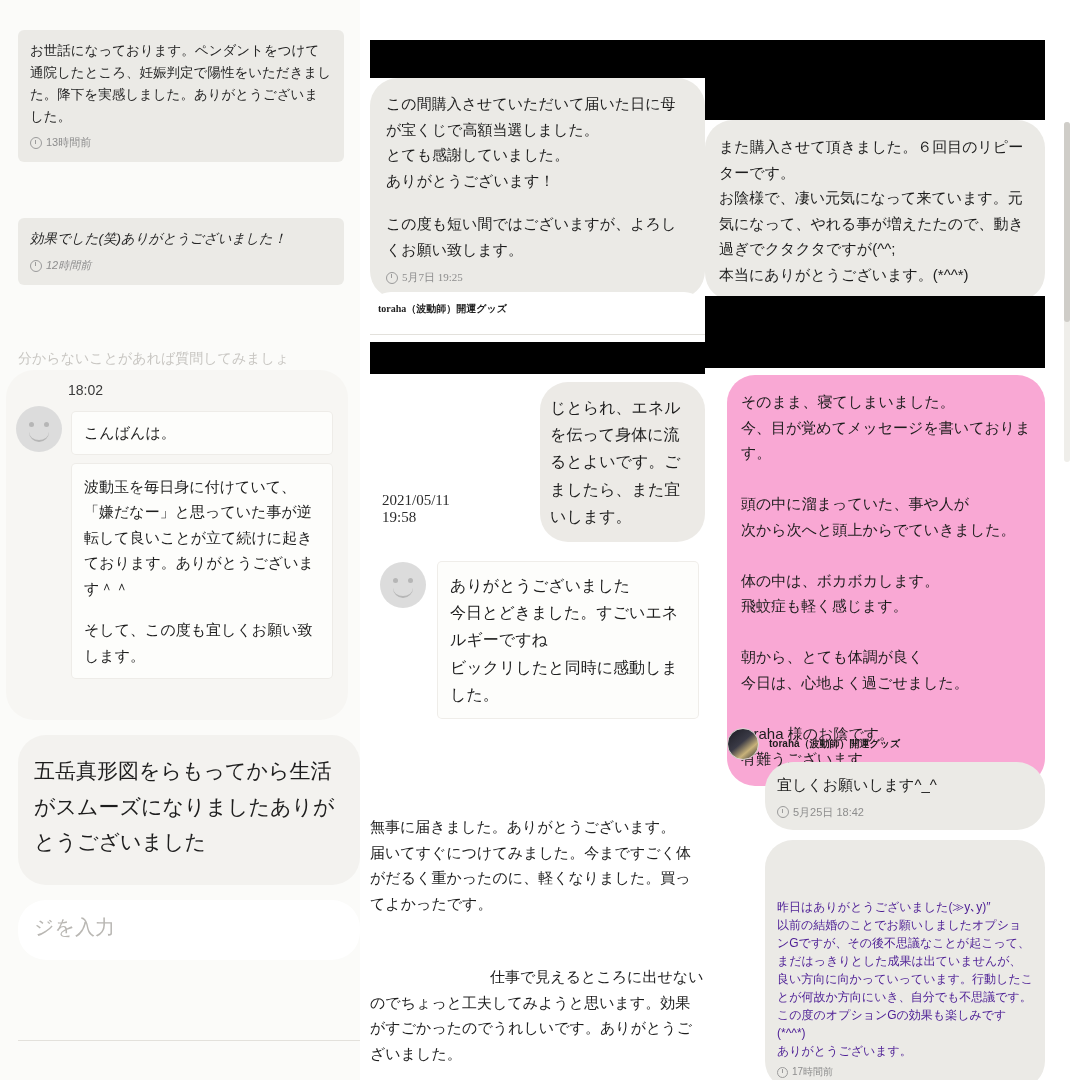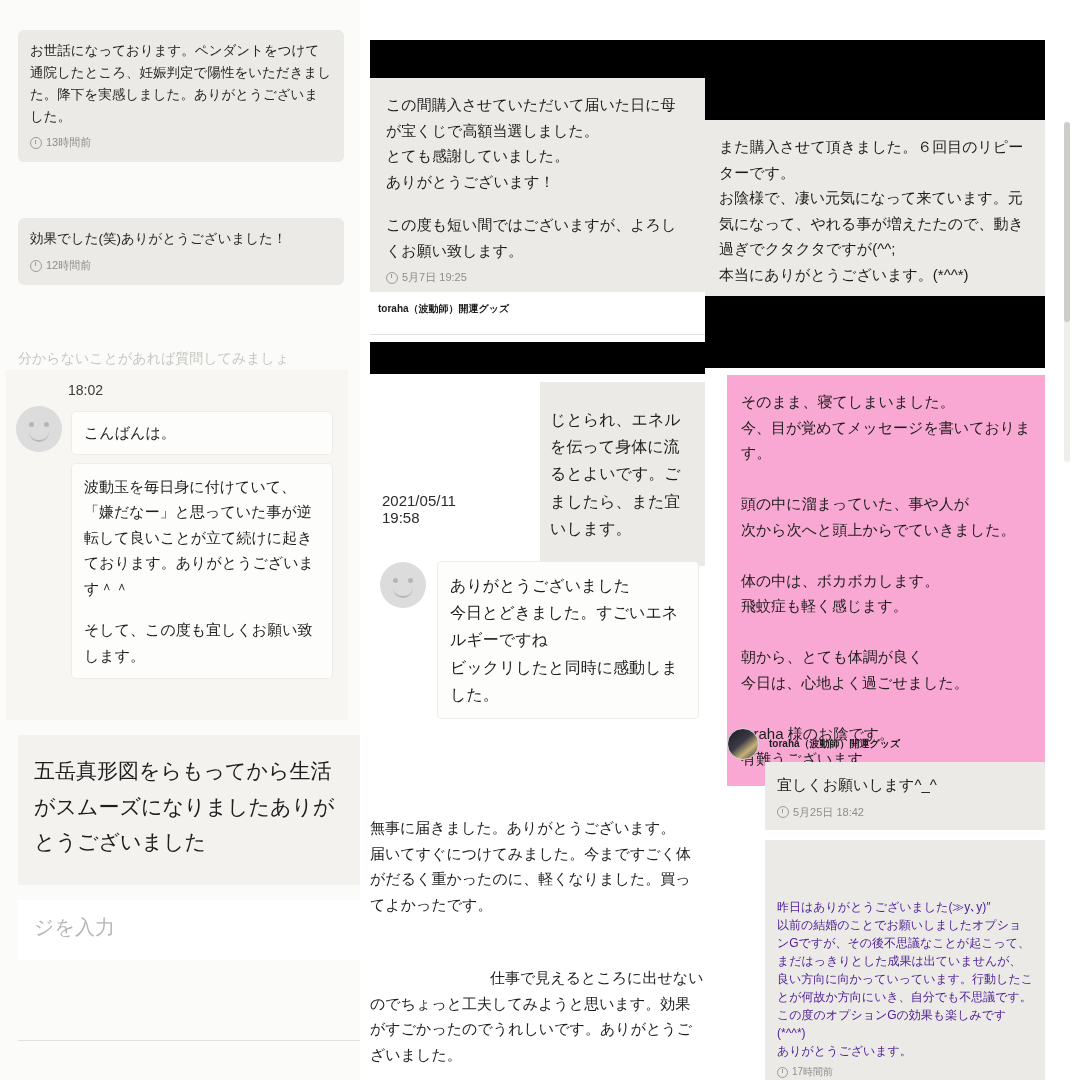--- a/index.html
+++ b/index.html
@@ -19,26 +19,26 @@
     inset: 0;
     display: flex;
     background: #ffffff;
   }
   .col {
     position: relative;
     height: 1080px;
     overflow: hidden;
   }
   .col-1 { width: 360px; background: #fbfbf9; }
-  .col-2 { width: 345px; background: #ffffff; }
+  .col-2 { width: 345px; background: #ffffff; font-family: Liberation Serif, serif; }
   .col-3 { width: 375px; background: #ffffff; }
 
   
   .blackbar { background: #000000; position: absolute; }
-  .panel { position: absolute; }
+  .panel { position: absolute; border-radius: 28px; }
   .bubble {
     background: #ebeae6;
     border-radius: 6px;
     padding: 10px 12px;
     color: #1d1d1d;
     line-height: 1.55;
   }
   .bubble.white {
     background: #fdfdfb;
     border-radius: 4px;
@@ -154,21 +154,21 @@
       <div class="bubble small-text" style="font-size:13.5px;">
         <div>お世話になっております。ペンダントをつけて通院したところ、妊娠判定で陽性をいただきました。降下を実感しました。ありがとうございました。</div>
         <div class="meta">
           <span class="clock"></span>
           <span>13時間前</span>
         </div>
       </div>
     </div>
 
     <div class="panel" style="left:18px; top:218px; width:326px;">
-      <div class="bubble small-text" style="font-size:13.5px;">
+      <div class="bubble small-text" style="font-size:13.5px;font-style:italic;">
         <div>効果でした(笑)ありがとうございました！</div>
         <div class="meta">
           <span class="clock"></span>
           <span>12時間前</span>
         </div>
       </div>
     </div>
 
     <div class="panel faded" style="left:18px; top:350px; width:340px; font-size:14px; overflow:hidden; height:22px;">分からないことがあれば質問してみましょ</div>
 
@@ -216,21 +216,21 @@
       </div>
     </div>
 
     <div class="panel" style="left:10px; top:292px; width:335px; height:42px; background:#ffffff;">
       <div class="shop-name" style="padding:10px 4px 0 8px;">toraha（波動師）開運グッズ</div>
     </div>
     <div class="divider" style="position:absolute; left:10px; top:334px; width:335px;"></div>
 
     <div class="blackbar" style="left:10px; top:342px; width:335px; height:32px;"></div>
 
-    <div class="panel" style="left:180px; top:382px; width:165px; background:#eceae6; padding:24px 10px; box-sizing:border-box;">
+    <div class="panel" style="left:180px; top:382px; width:165px; background:#eceae6; padding:12px 10px; box-sizing:border-box;">
       <div class="mid-text" style="font-size:16px;">じとられ、エネルを伝って身体に流るとよいです。ごましたら、また宜いします。</div>
     </div>
 
     <div class="panel" style="left:10px; top:492px; width:335px;">
       <div style="position:absolute; left:12px; top:0; width:110px; font-size:15px; color:#2b2b2b; white-space:pre-line;">2021/05/11
 19:58</div>
       <div style="position:absolute; left:10px; top:70px;" class="avatar">
         <span class="smile"></span>
       </div>
       <div class="bubble white" style="position:absolute; left:68px; top:70px; width:236px; padding:10px 12px; box-shadow:0 0 0 1px #efede9;">

